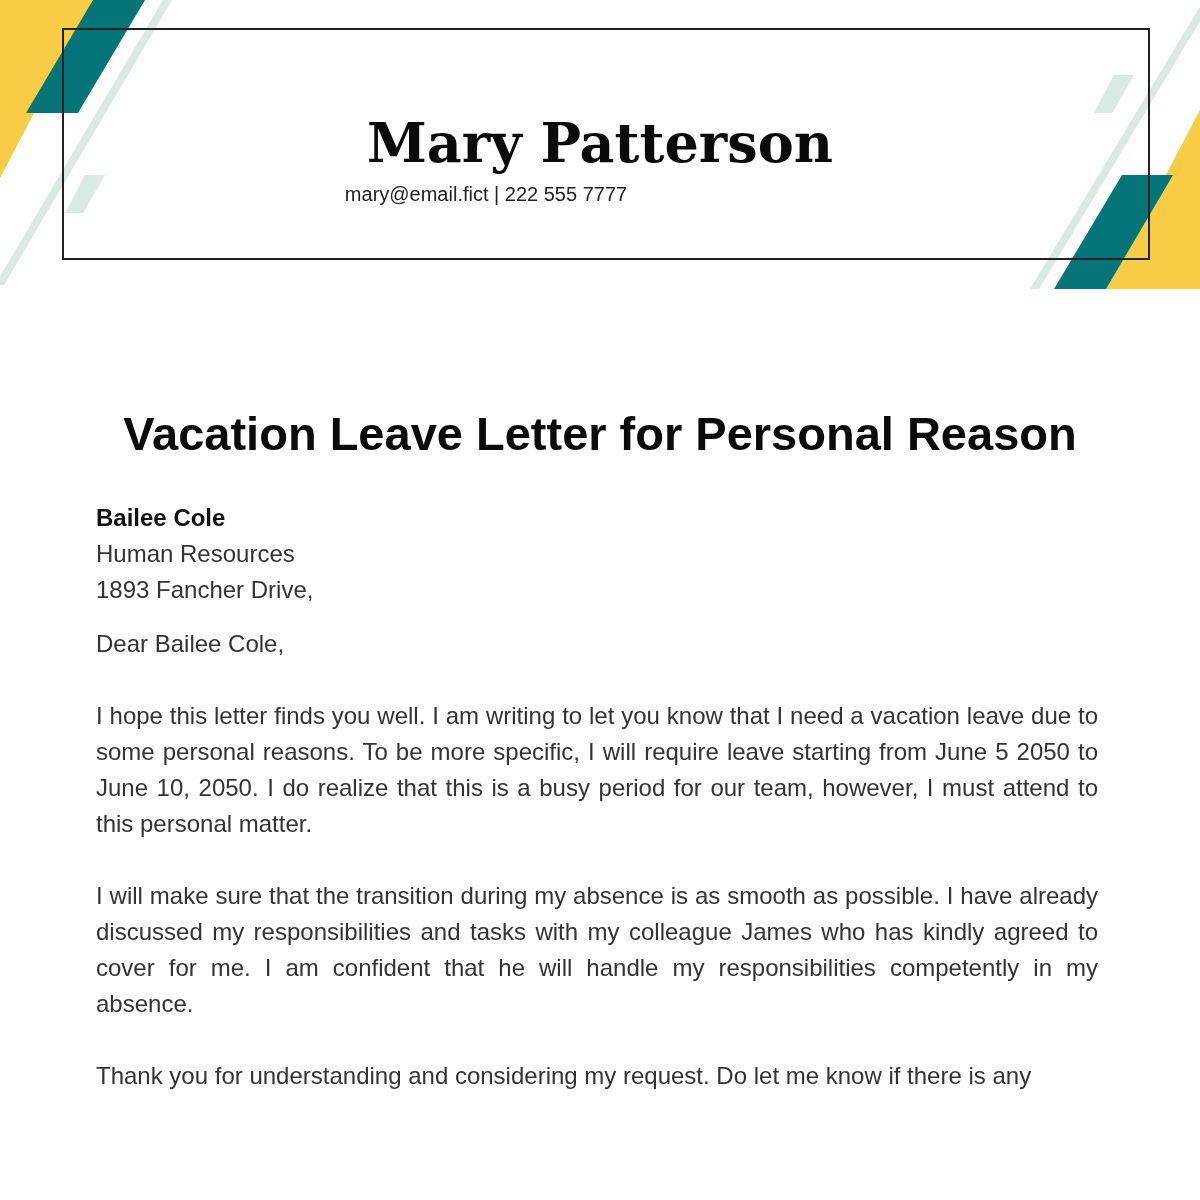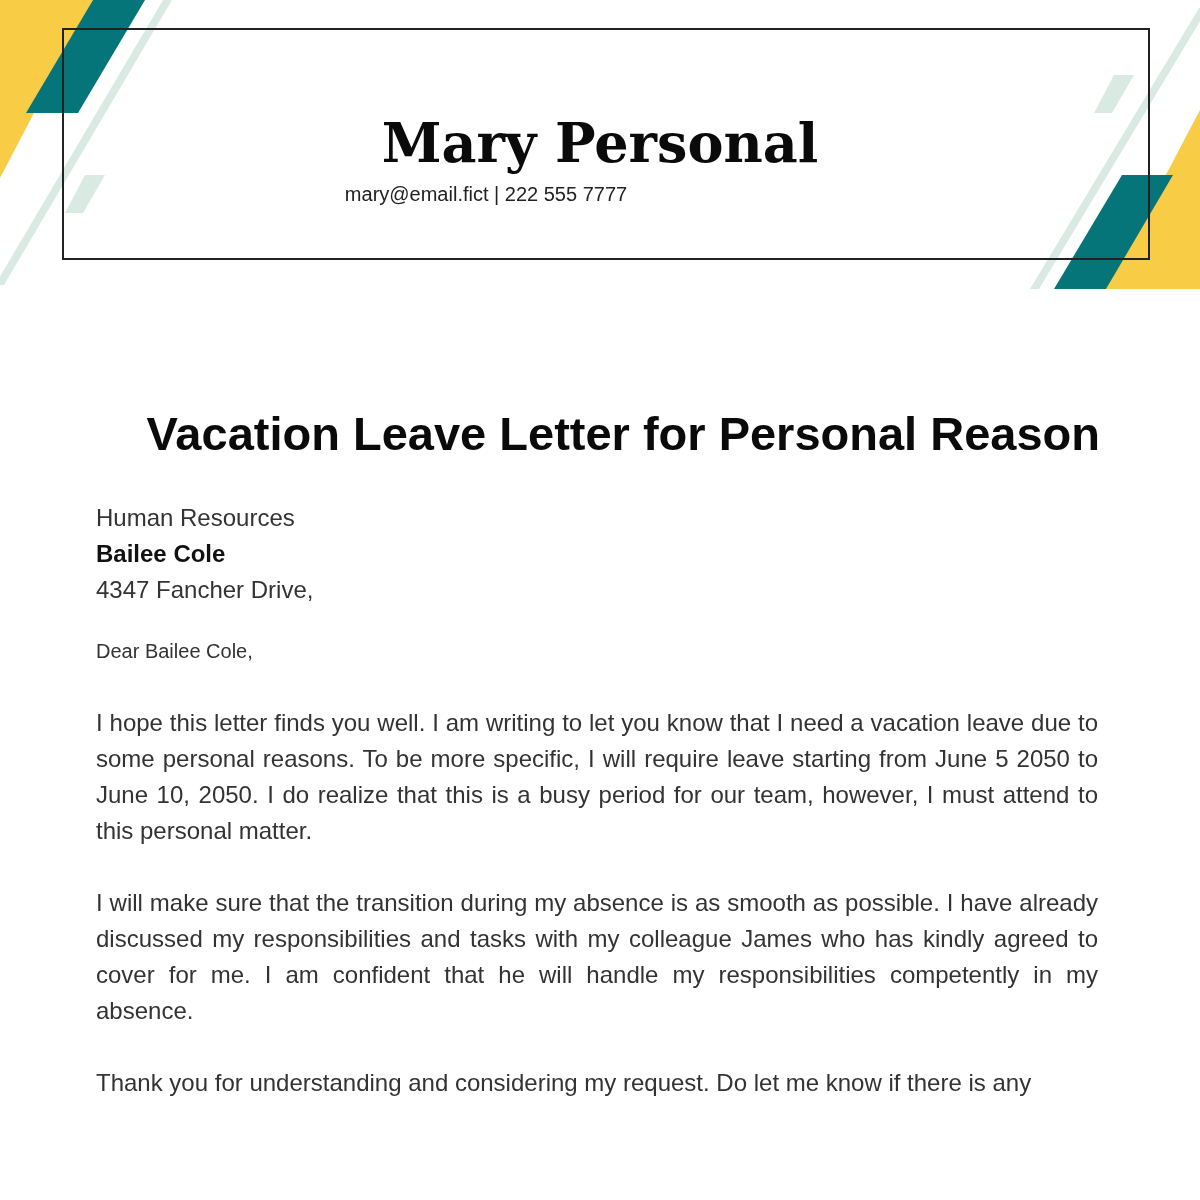--- a/index.html
+++ b/index.html
@@ -58,21 +58,21 @@
     }
     .letter {
       position: absolute;
       left: 96px;
       top: 404px;
       width: 1002px;
     }
     .doc-title {
       margin: 0 0 1px 4px;
       width: 1000px;
-      text-align: right;
+      text-align: center;
       font-family: "Liberation Sans", sans-serif;
       font-weight: bold;
       font-size: 47px;
       line-height: 60px;
       color: #0a0a0a;
     }
     .date {
       margin-top: 26px;
       font-size: 24px;
       line-height: 36px;
@@ -80,22 +80,22 @@
     .recipient {
       margin-top: 36px;
       font-size: 24px;
       line-height: 36px;
     }
     .recipient .rname {
       font-weight: bold;
       color: #111111;
     }
     .salutation {
-      margin-top: 25px;
-      font-size: 20px;
+      margin-top: 18px;
+      font-size: 24px;
       line-height: 36px;
     }
     .para {
       margin-top: 36px;
       font-size: 24px;
       line-height: 36px;
       text-align: justify;
     }
     .line { display: block; }
   </style>
@@ -110,31 +110,31 @@
   <polygon points="85,175 105,175 83,213 65,213" fill="#D9EAE3"></polygon>
 
   <polygon points="1200,110 1200,289 1106,289" fill="#F9CC46"></polygon>
   <polygon points="1122,175 1173,175 1106,289 1054,289" fill="#06757A"></polygon>
   <polygon points="1199,8 1208,8 1039,289 1030,289" fill="#D9EAE3"></polygon>
   <polygon points="1114,75 1134,75 1112,113 1094,113" fill="#D9EAE3"></polygon>
 </svg>
 
 <div class="frame"></div>
 
-<div class="header-name">Mary Personal</div>
+<div class="header-name">Mary Patterson</div>
 <div class="header-contact">mary@email.fict | 222 555 7777</div>
 
 <div class="letter">
   <h1 class="doc-title">Vacation Leave Letter for Personal Reason</h1>
 
 
   <div class="recipient">
+    <span class="line rname">Bailee Cole</span>
     <span class="line">Human Resources</span>
-    <span class="line rname">Bailee Cole</span>
-    <span class="line">4347 Fancher Drive,</span>
+    <span class="line">1893 Fancher Drive,</span>
   </div>
 
   <div class="salutation">Dear Bailee Cole,</div>
 
   <p class="para" style="margin-bottom:5px">I hope this letter finds you well. I am writing to let you know that I need a vacation leave due to some personal reasons. To be more specific, I will require leave starting from June 5 2050 to June 10, 2050. I do realize that this is a busy period for our team, however, I must attend to this personal matter.</p>
   <p class="para" style="margin-bottom:0">I will make sure that the transition during my absence is as smooth as possible. I have already discussed my responsibilities and tasks with my colleague James who has kindly agreed to cover for me. I am confident that he will handle my responsibilities competently in my absence.</p>
   <p class="para" style="margin-bottom:0">Thank you for understanding and considering my request. Do let me know if there is any</p>
 </div>
 
 </body></html>

